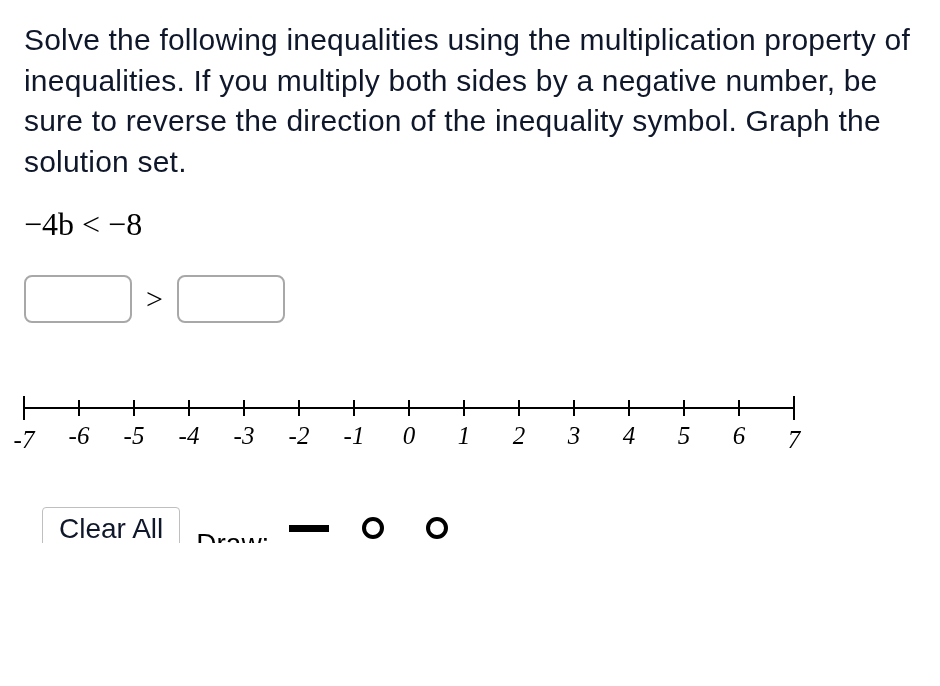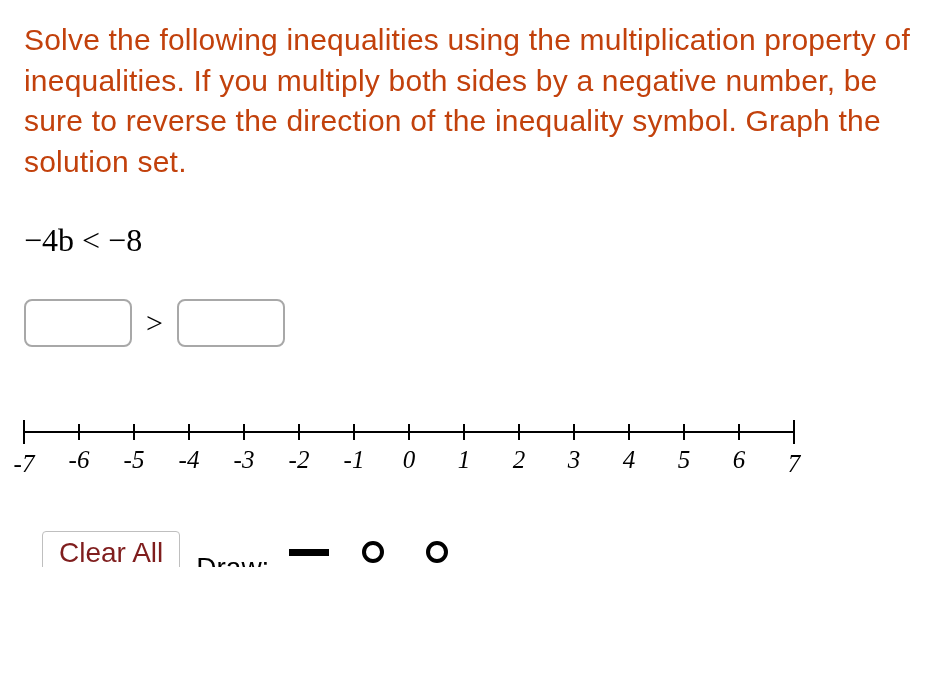--- a/index.html
+++ b/index.html
@@ -11,29 +11,29 @@
       font-family: 'Trebuchet MS', 'Lucida Sans', Verdana, sans-serif;
       background: #ffffff;
       padding: 20px 24px;
       width: 940px;
       height: 686px;
       overflow: hidden;
     }
     .instructions {
       font-size: 30px;
       line-height: 1.35;
-      color: #c2410c;
-      margin-bottom: 40px;
+      color: #0f172a;
+      margin-bottom: 24px;
       letter-spacing: 0.2px;
     }
     .inequality {
       font-family: 'Cambria Math', 'Times New Roman', serif;
       font-size: 32px;
       color: #000000;
-      margin-bottom: 40px;
+      margin-bottom: 32px;
     }
     .answer-row {
       display: flex;
       align-items: center;
       gap: 12px;
       margin-bottom: 70px;
     }
     .answer-box {
       width: 108px;
       height: 48px;
@@ -101,21 +101,21 @@
       display: flex;
       align-items: center;
       gap: 16px;
       padding-left: 18px;
       height: 54px;
       overflow: hidden;
     }
     .clear-btn {
       font-family: 'Trebuchet MS', 'Lucida Sans', Verdana, sans-serif;
       font-size: 28px;
-      color: #7f1d1d;
+      color: #0f172a;
       background: #ffffff;
       border: 1px solid #bfbfbf;
       border-top-left-radius: 4px;
       border-top-right-radius: 4px;
       padding: 7px 16px 6px 16px;
       line-height: 1;
       position: relative;
       top: 12px;
     }
     .draw-label {

